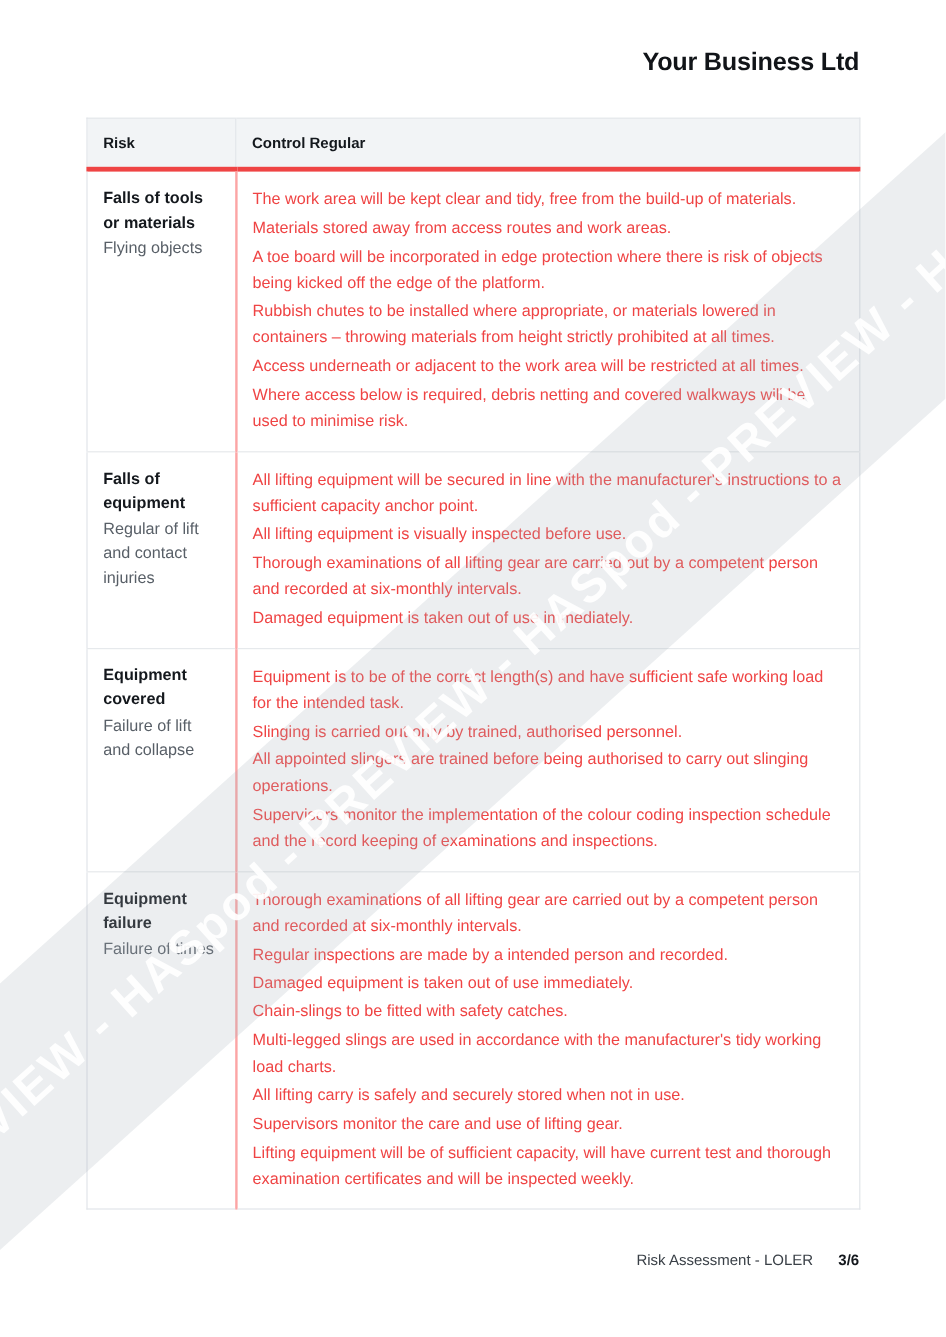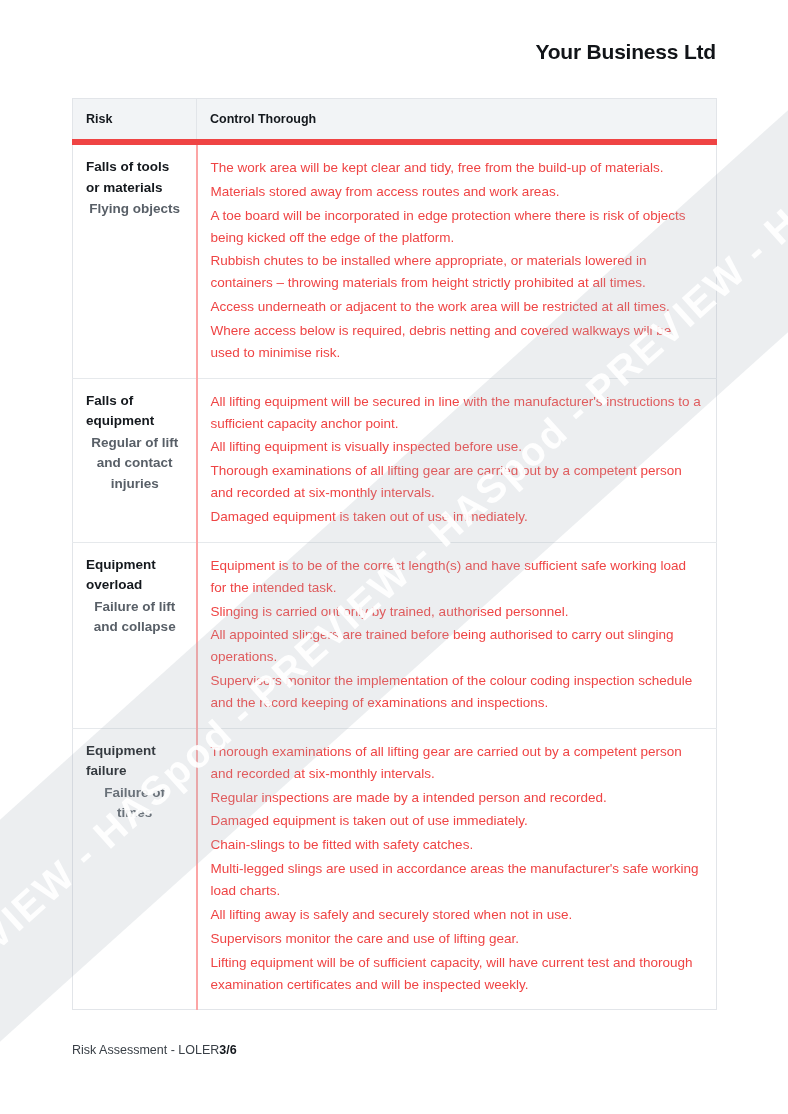--- a/index.html
+++ b/index.html
@@ -46,21 +46,21 @@
     border: 1px solid #e2e5e9;
     border-collapse: collapse;
     table-layout: fixed;
     background: #ffffff;
   }
   .risk-table col.c-risk { width: 124px; }
   .risk-table col.c-ctrl { width: 520px; }
 
   .risk-table thead th {
     background: #f2f4f6;
-    border-bottom: 6px solid #ef4444;
+    border-bottom: 4px solid #ef4444;
     border-right: 1px solid #e2e5e9;
     padding: 13px 12px 13px 13px;
     text-align: left;
     font-size: 12.5px;
     font-weight: bold;
     color: #14181d;
     vertical-align: middle;
   }
   .risk-table thead th:last-child { border-right: none; }
 
@@ -75,43 +75,43 @@
 
   .risk-name {
     font-size: 13.5px;
     font-weight: bold;
     color: #14181d;
     line-height: 1.52;
     margin: 0 0 1px 0;
   }
   .risk-sub {
     font-size: 13.5px;
-    font-weight: bold;
+    font-weight: normal;
     color: #585f67;
     line-height: 1.52;
     margin: 0;
-    text-align: center;
   }
   .ctrl-line {
     font-size: 13.5px;
     color: #ef4444;
     line-height: 1.62;
     margin: 0 0 2px 0;
   }
   .ctrl-line:last-child { margin-bottom: 0; }
 
   
   .doc-footer {
     position: absolute;
     left: 72px;
     top: 1043px;
     width: 644px;
     display: flex;
-    justify-content: flex-start;
+    justify-content: flex-end;
     align-items: baseline;
+    gap: 21px;
   }
   .footer-left {
     font-size: 12.5px;
     color: #3a4047;
   }
   .footer-right {
     font-size: 12.5px;
     font-weight: bold;
     color: #14181d;
   }
@@ -156,21 +156,21 @@
   </div>
 
   <table class="risk-table">
     <colgroup>
       <col class="c-risk">
       <col class="c-ctrl">
     </colgroup>
     <thead>
       <tr>
         <th>Risk</th>
-        <th>Control Thorough</th>
+        <th>Control Regular</th>
       </tr>
     </thead>
     <tbody>
 
       <tr>
         <td>
           <p class="risk-name">Falls of tools or materials</p>
           <p class="risk-sub">Flying objects</p>
         </td>
         <td>
@@ -191,43 +191,43 @@
         <td>
           <p class="ctrl-line">All lifting equipment will be secured in line with the manufacturer's instructions to a sufficient capacity anchor point.</p>
           <p class="ctrl-line">All lifting equipment is visually inspected before use.</p>
           <p class="ctrl-line">Thorough examinations of all lifting gear are carried out by a competent person and recorded at six-monthly intervals.</p>
           <p class="ctrl-line">Damaged equipment is taken out of use immediately.</p>
         </td>
       </tr>
 
       <tr>
         <td>
-          <p class="risk-name">Equipment overload</p>
+          <p class="risk-name">Equipment covered</p>
           <p class="risk-sub">Failure of lift and collapse</p>
         </td>
         <td>
           <p class="ctrl-line">Equipment is to be of the correct length(s) and have sufficient safe working load for the intended task.</p>
           <p class="ctrl-line">Slinging is carried out only by trained, authorised personnel.</p>
           <p class="ctrl-line">All appointed slingers are trained before being authorised to carry out slinging operations.</p>
           <p class="ctrl-line">Supervisors monitor the implementation of the colour coding inspection schedule and the record keeping of examinations and inspections.</p>
         </td>
       </tr>
 
       <tr>
         <td>
           <p class="risk-name">Equipment failure</p>
           <p class="risk-sub">Failure of times</p>
         </td>
         <td>
           <p class="ctrl-line">Thorough examinations of all lifting gear are carried out by a competent person and recorded at six-monthly intervals.</p>
           <p class="ctrl-line">Regular inspections are made by a intended person and recorded.</p>
           <p class="ctrl-line">Damaged equipment is taken out of use immediately.</p>
           <p class="ctrl-line">Chain-slings to be fitted with safety catches.</p>
-          <p class="ctrl-line">Multi-legged slings are used in accordance areas the manufacturer's safe working load charts.</p>
-          <p class="ctrl-line">All lifting away is safely and securely stored when not in use.</p>
+          <p class="ctrl-line">Multi-legged slings are used in accordance with the manufacturer's tidy working load charts.</p>
+          <p class="ctrl-line">All lifting carry is safely and securely stored when not in use.</p>
           <p class="ctrl-line">Supervisors monitor the care and use of lifting gear.</p>
           <p class="ctrl-line">Lifting equipment will be of sufficient capacity, will have current test and thorough examination certificates and will be inspected weekly.</p>
         </td>
       </tr>
 
     </tbody>
   </table>
 
   <div class="doc-footer">
     <div class="footer-left">Risk Assessment - LOLER</div>

